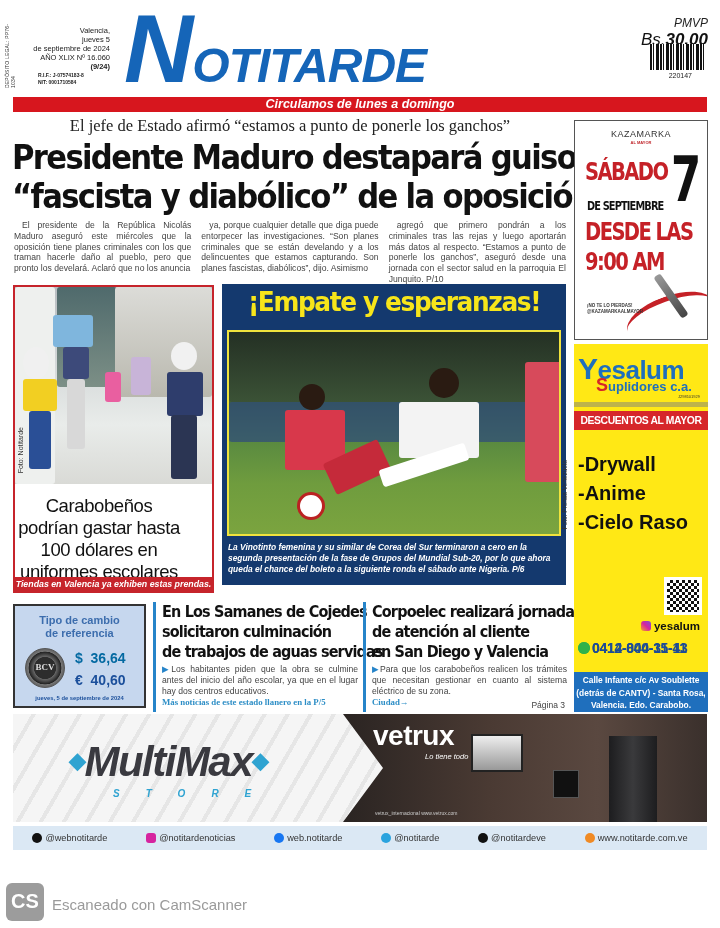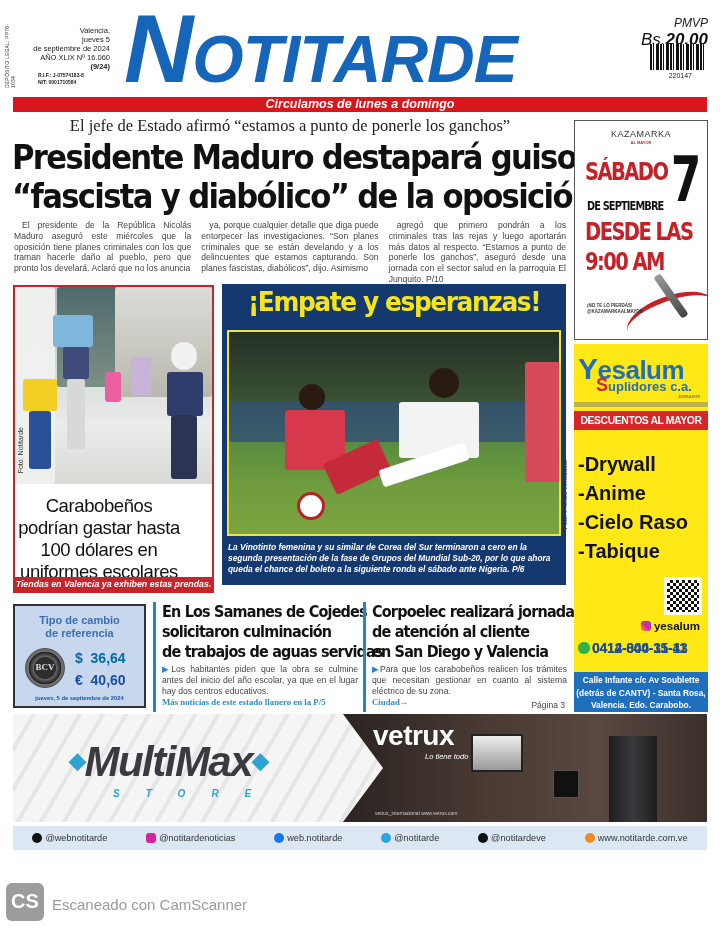--- a/index.html
+++ b/index.html
@@ -6,21 +6,21 @@
   body { width: 720px; height: 928px; background: #fff; font-family: "Liberation Sans", sans-serif; position: relative; overflow: hidden; color: #222; }
   .abs { position: absolute; }
 
   
   .legal-vert { left: 4px; top: 18px; width: 10px; height: 70px; writing-mode: vertical-rl; transform: rotate(180deg); font-size: 5px; color: #333; letter-spacing: 0.2px; }
   .dateblock { left: 28px; top: 26px; width: 82px; text-align: right; font-size: 7.5px; line-height: 9px; color: #222; }
   .dateblock .bold { font-weight: bold; }
   .ids { left: 38px; top: 72px; font-size: 5px; line-height: 7px; font-weight: bold; color: #222; }
   .logo { left: 124px; top: 6px; width: 480px; height: 86px; font-family: "Liberation Sans", sans-serif; font-weight: bold; font-style: italic; color: #1565b8; letter-spacing: -1px; white-space: nowrap; }
   .logo .big { font-size: 96px; line-height: 86px; }
-  .logo .rest { font-size: 66px; line-height: 86px; }
+  .logo .rest { font-size: 48px; line-height: 86px; }
   .price { right: 12px; top: 16px; text-align: right; }
   .price .pmvp { font-size: 12px; font-style: italic; color: #222; }
   .price .bs { font-size: 17px; font-style: italic; color: #111; }
   .price .bs b { font-weight: bold; }
   .barcode { right: 14px; top: 44px; width: 56px; height: 26px; background: repeating-linear-gradient(90deg, #111 0 2px, #fff 2px 3px, #111 3px 4px, #fff 4px 6px, #111 6px 9px, #fff 9px 10px); }
   .barnum { right: 28px; top: 72px; font-size: 7px; color: #222; }
 
   .redband { left: 13px; top: 97px; width: 694px; height: 15px; background: #d7161e; color: #fff; font-weight: bold; font-style: italic; font-size: 12.5px; text-align: center; line-height: 15px; }
 
   
@@ -124,21 +124,21 @@
   <div>AÑO XLIX Nº 16.060</div>
   <div class="bold">(9/24)</div>
 </div>
 <div class="abs ids">
   <div>R.I.F.: J-07574183-8</div>
   <div>NIT: 0001710584</div>
 </div>
 <div class="abs logo"><span class="big">N</span><span class="rest">OTITARDE</span></div>
 <div class="abs price">
   <div class="pmvp">PMVP</div>
-  <div class="bs"><span>Bs.</span><b>20,00</b></div>
+  <div class="bs"><span>Bs.</span><b>30,00</b></div>
 </div>
 <div class="abs barcode"></div>
 <div class="abs barnum">220147</div>
 <div class="abs redband">Circulamos de lunes a domingo</div>
 
 <div class="abs kicker">El jefe de Estado afirmó “estamos a punto de ponerle los ganchos”</div>
 <div class="abs headline">
   <div>Presidente Maduro destapará guiso</div>
   <div>“fascista y diabólico” de la oposición</div>
 </div>
@@ -209,21 +209,20 @@
 <div class="abs yes">
   <div class="logo1"><span class="y">Y</span><span>esalum</span></div>
   <div class="logo2"><span class="s">S</span><span>uplidores c.a.</span></div>
   <div class="rif">J298101929</div>
   <div class="bar1"></div>
   <div class="disc">DESCUENTOS AL MAYOR</div>
   <div class="items">
     <div>-Drywall</div>
     <div>-Anime</div>
     <div>-Cielo Raso</div>
-    <div>-Tabique</div>
   </div>
   <div class="qr">
       <div></div>
     </div>
   <div class="ig"><span class="ic"></span><span>yesalum</span></div>
   <div class="phone" style="top:296px;"><span class="wa"></span><span>0414-040-31-11</span></div>
   <div class="phone" style="top:296px;"><span class="wa"></span><span>0412-804-15-43</span></div>
   <div class="addr">
     <div>Calle Infante c/c Av Soublette</div>
     <div>(detrás de CANTV) - Santa Rosa,</div>

